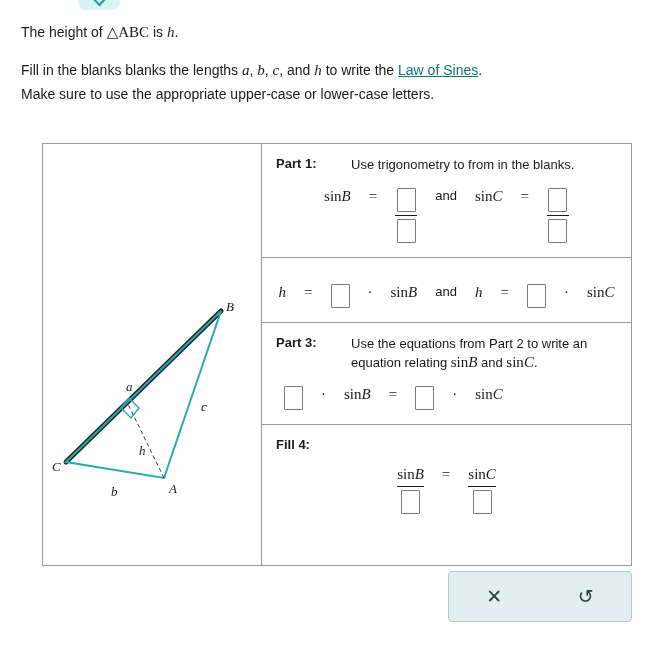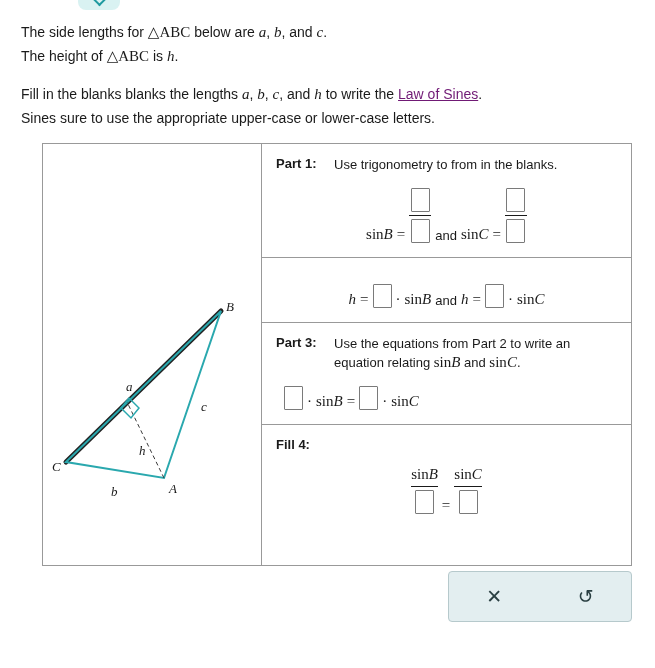--- a/index.html
+++ b/index.html
@@ -22,37 +22,37 @@
     display:flex;align-items:flex-end;justify-content:center;
   }
   #top-notch .chev{
     width:9px;height:9px;border-right:2px solid #1e9aa0;border-bottom:2px solid #1e9aa0;
     transform:rotate(45deg);margin-bottom:6px;
   }
 
   #intro{position:absolute;left:21px;top:20px;width:610px;line-height:24px;}
   #intro .line{white-space:nowrap;}
   #intro .gap{height:14px;}
-  a.lawlink{color:#701a75;text-decoration:underline;}
+  a.lawlink{color:#0f766e;text-decoration:underline;}
 
   
   #panel{
     position:absolute;left:42px;top:143px;width:590px;height:423px;
     border:1px solid #999;box-sizing:border-box;display:flex;
   }
   #figure-cell{width:218px;border-right:1px solid #999;position:relative;}
   #parts-cell{flex:1;display:flex;flex-direction:column;}
 
   .part-row{border-bottom:1px solid #999;padding:12px 14px 14px 14px;box-sizing:border-box;}
   .part-row:last-child{border-bottom:none;}
   .part-head{display:flex;align-items:flex-start;}
-  .part-label{font-weight:bold;width:58px;flex:none;font-size:13px;}
+  .part-label{font-weight:bold;width:75px;flex:none;font-size:13px;}
   .part-text{font-size:13px;line-height:18px;}
 
-  .eqrow{display:flex;align-items:flex-end;justify-content:center;margin-top:14px;gap:4px;}
+  .eqrow{display:flex;align-items:flex-start;justify-content:center;margin-top:14px;gap:18px;}
   .eqrow .word{font-size:13px;}
 
   .blank{
     display:inline-block;width:17px;height:22px;border:1px solid #7a7a7a;
     background:#ffffff;vertical-align:middle;border-radius:1px;
   }
   .frac{display:inline-flex;flex-direction:column;align-items:center;vertical-align:middle;}
   .frac .bar{height:1px;background:#1a1a1a;width:100%;min-width:22px;margin:3px 0;}
   .frac .num,.frac .den{display:flex;justify-content:center;}
 
@@ -74,30 +74,27 @@
 </style>
 </head>
 <body>
 
 <div id="top-notch">
   <div class="chev"></div>
 </div>
 
 <div id="intro">
   <div class="line">
-    <span>The side lengths for </span><span class="mathup">△ABC</span><span> below are </span><span class="mathit">a</span><span>, </span><span class="mathit">b</span><span>, and </span><span class="mathit">c</span><span>.</span>
-  </div>
-  <div class="line">
     <span>The height of </span><span class="mathup">△ABC</span><span> is </span><span class="mathit">h</span><span>.</span>
   </div>
   <div class="gap"></div>
   <div class="line">
     <span>Fill in the blanks blanks the lengths </span><span class="mathit">a</span><span>, </span><span class="mathit">b</span><span>, </span><span class="mathit">c</span><span>, and </span><span class="mathit">h</span><span> to write the </span><a class="lawlink" href="#">Law of Sines</a><span>.</span>
   </div>
-  <div class="line">Sines sure to use the appropriate upper-case or lower-case letters.</div>
+  <div class="line">Make sure to use the appropriate upper-case or lower-case letters.</div>
 </div>
 
 <div id="panel">
 
   <div id="figure-cell">
     <svg id="figure-svg" width="218" height="421" viewBox="0 0 218 421">
 
       <line x1="23" y1="318" x2="178" y2="167" stroke="#222222" stroke-width="5" stroke-linecap="round"></line>
 
       <polygon points="23,318 178,167 121,334" fill="none" stroke="#2aa8ae" stroke-width="2"></polygon>

